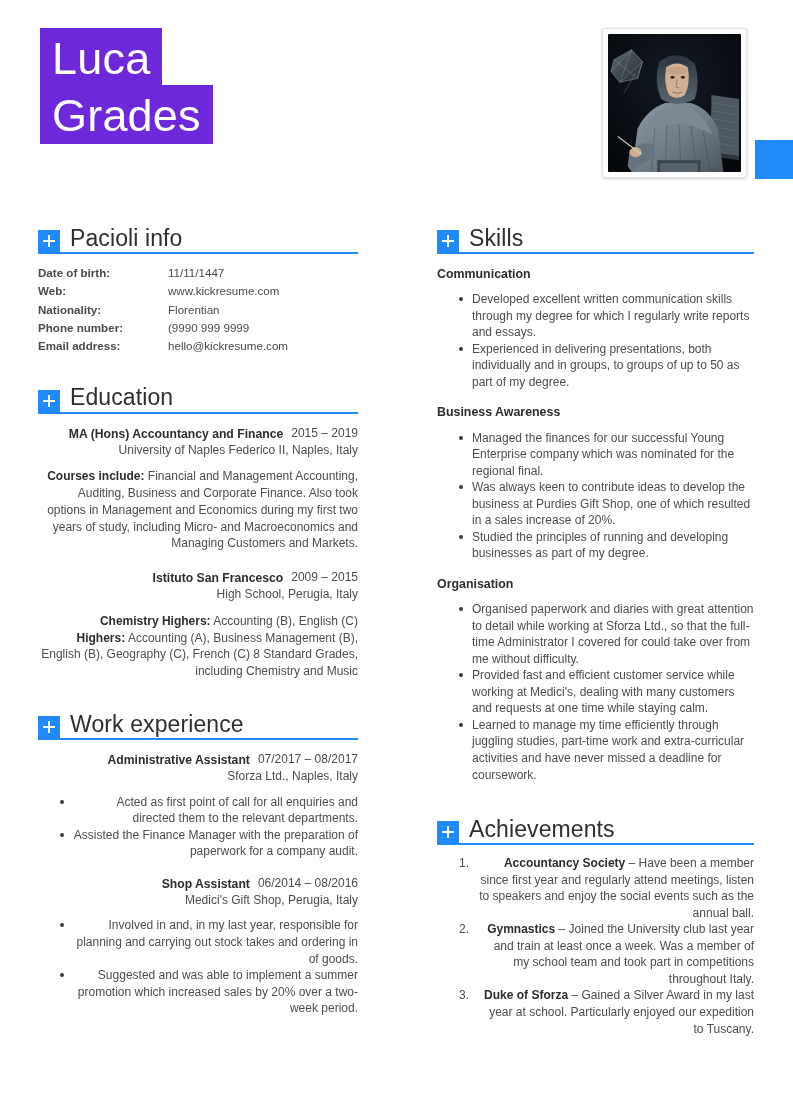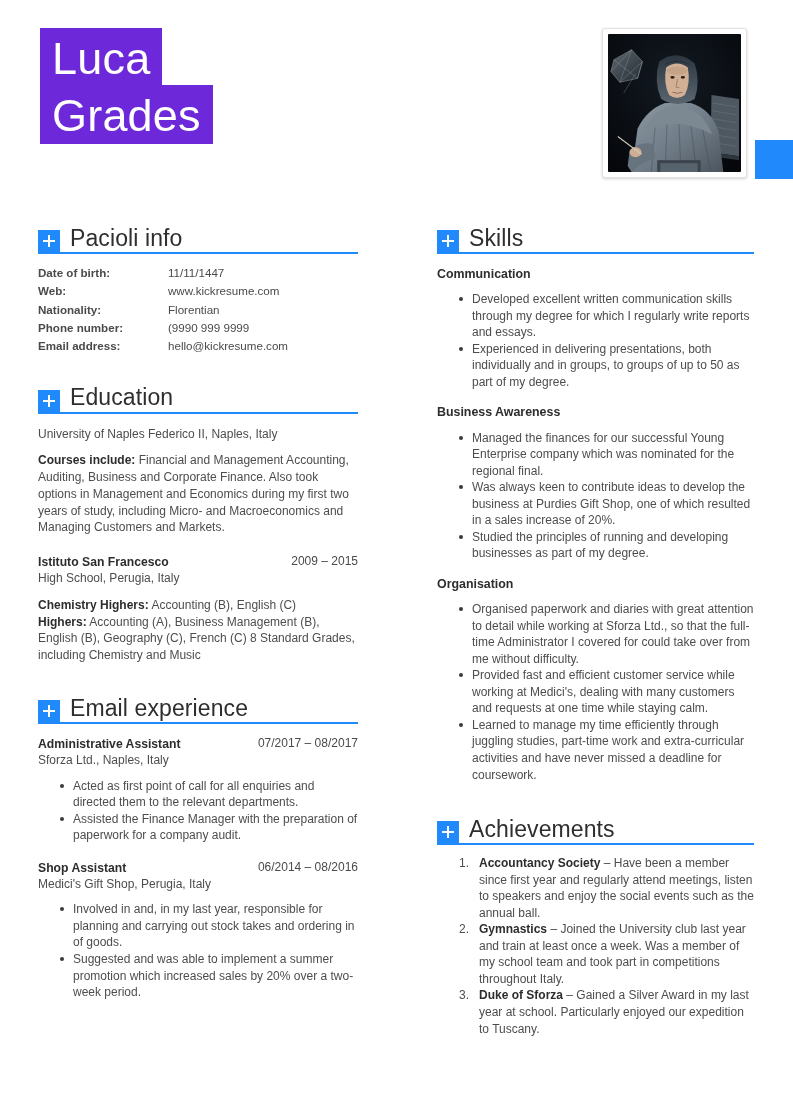--- a/index.html
+++ b/index.html
@@ -242,21 +242,21 @@
     content: counter(ach) ".";
     position: absolute;
     left: 0;
     top: 0;
     font-size: 12px;
     color: #4d4d4d;
   }
   ol.achievements li b { color: #2d2d2d; font-weight: bold; }
 
   
-  .section + .section { margin-top: 16px; }
+  .section + .section { margin-top: 16px; text-align: right; }
 </style>
 </head>
 <body>
 
 <div class="header">
 
   <div class="name-block">
     <span class="name-line first">Luca</span>
     <span class="name-line second">Grades</span>
   </div>
@@ -376,39 +376,43 @@
     </div>
 
     <div class="section" style="margin-top:20px;">
       <div class="section-head">
         <span class="plus-icon"></span>
         <span class="section-title">Education</span>
         <span class="section-rule"></span>
       </div>
 
       <div class="entry">
+        <div class="entry-head">
+          <div class="entry-title">MA (Hons) Accountancy and Finance</div>
+          <div class="entry-date">2015 – 2019</div>
+        </div>
         <div class="entry-sub">University of Naples Federico II, Naples, Italy</div>
         <div class="entry-para"><b>Courses include:</b><span> Financial and Management Accounting, Auditing, Business and Corporate Finance. Also took options in Management and Economics during my first two years of study, including Micro- and Macroeconomics and Managing Customers and Markets.</span></div>
       </div>
 
       <div class="entry" style="margin-top:18px;">
         <div class="entry-head">
           <div class="entry-title">Istituto San Francesco</div>
           <div class="entry-date">2009 – 2015</div>
         </div>
         <div class="entry-sub">High School, Perugia, Italy</div>
         <div class="entry-para"><b>Chemistry Highers:</b><span> Accounting (B), English (C)</span></div>
         <div class="entry-para" style="margin-top:0;"><b>Highers:</b><span> Accounting (A), Business Management (B), English (B), Geography (C), French (C) 8 Standard Grades, including Chemistry and Music</span></div>
       </div>
     </div>
 
     <div class="section" style="margin-top:22px;">
       <div class="section-head">
         <span class="plus-icon"></span>
-        <span class="section-title">Email experience</span>
+        <span class="section-title">Work experience</span>
         <span class="section-rule"></span>
       </div>
 
       <div class="entry">
         <div class="entry-head">
           <div class="entry-title">Administrative Assistant</div>
           <div class="entry-date">07/2017 – 08/2017</div>
         </div>
         <div class="entry-sub">Sforza Ltd., Naples, Italy</div>
         <ul class="bullets">

